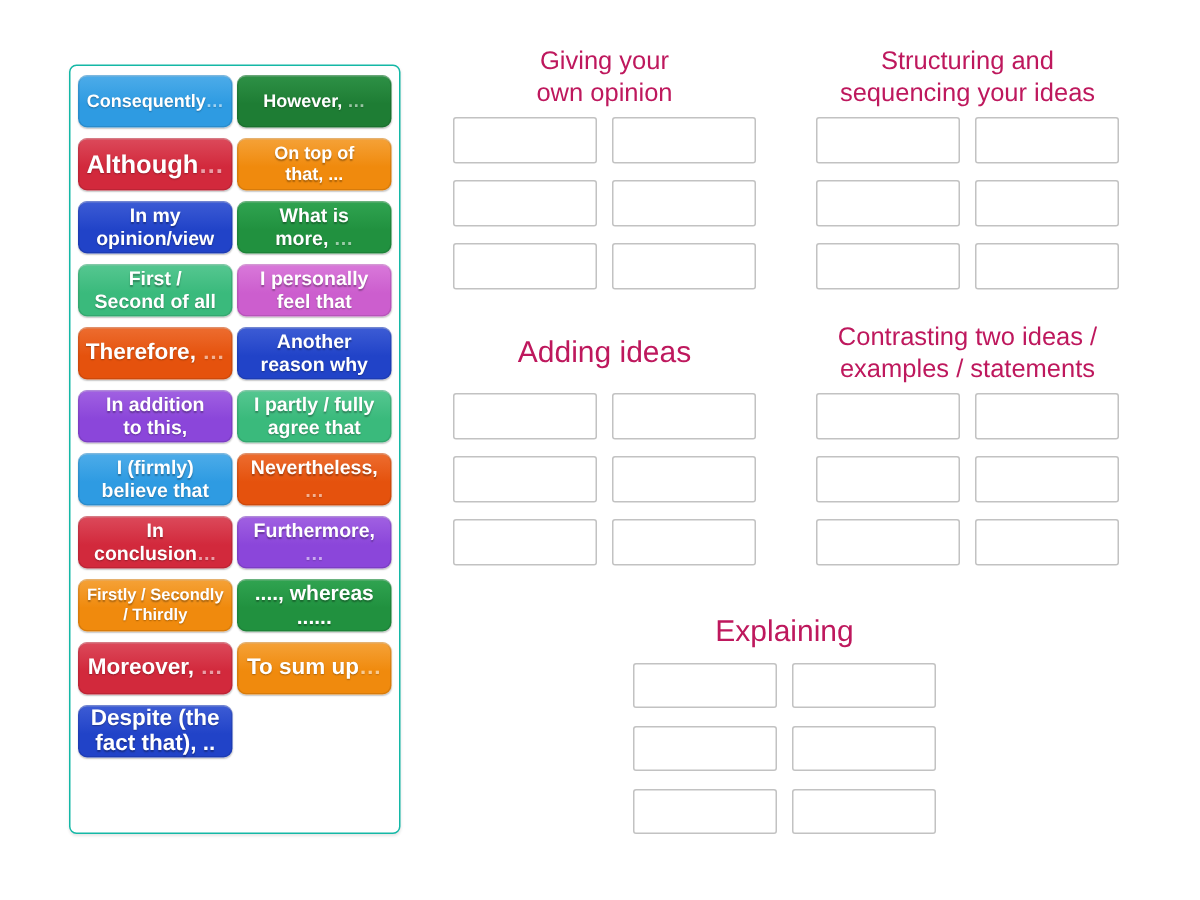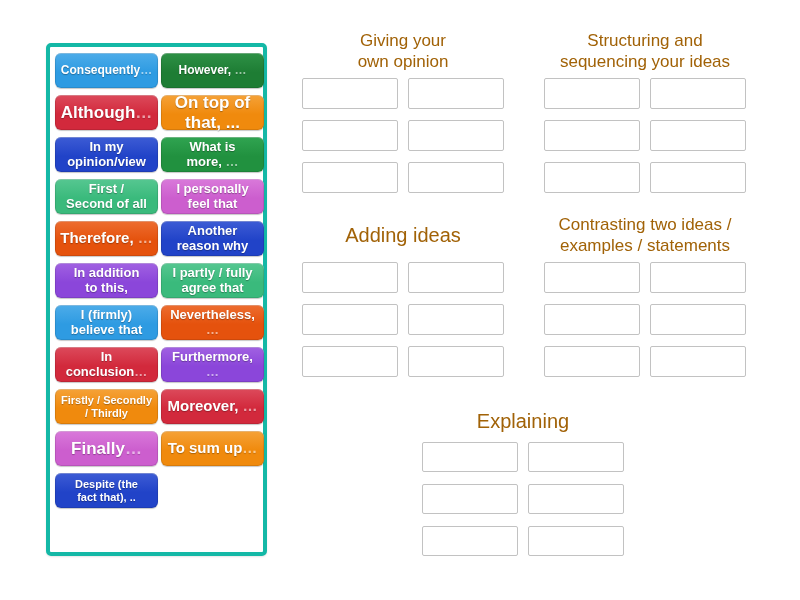--- a/index.html
+++ b/index.html
@@ -5,42 +5,42 @@
   html,body{margin:0;padding:0;}
   body{
     width:800px;height:600px;position:relative;overflow:hidden;
     background:#ffffff;
     font-family:"Liberation Sans", sans-serif;
   }
 
   
   .tray{
     position:absolute;left:46px;top:43px;width:221px;height:513px;
-    background:#fff;border:4px solid #14b8a6;border-radius:5px;
+    background:#fff;border:1px solid #14b8a6;border-radius:5px;
     box-shadow:0 1px 2px rgba(0,0,0,0.10);
     box-sizing:border-box;padding:6px 5px;
   }
   .tray-grid{
     display:grid;grid-template-columns:103px 103px;grid-auto-rows:35px;
     column-gap:3px;row-gap:7px;
   }
   .tile{
     border-radius:6px;color:#fff;font-weight:bold;
     display:flex;align-items:center;justify-content:center;
     text-align:center;line-height:1.12;padding:1px 3px;box-sizing:border-box;
     text-shadow:0 1px 1px rgba(0,0,0,0.30);
     box-shadow:inset 0 1px 0 rgba(255,255,255,0.30), inset 0 0 0 1px rgba(0,0,0,0.10), 0 1px 1px rgba(0,0,0,0.22);
     cursor:grab;user-select:none;
   }
   .tile .fade{opacity:0.55;}
 
   
   .group{position:absolute;}
   .group-title{
-    color:#a16207;font-size:17px;line-height:21px;text-align:center;
+    color:#be185d;font-size:17px;line-height:21px;text-align:center;
     white-space:pre-line;height:46px;margin-bottom:4px;
     display:flex;align-items:center;justify-content:center;
   }
   .group-title.big{font-size:20px;}
   .slots{
     display:grid;grid-template-columns:96px 96px;grid-auto-rows:31px;
     column-gap:10px;row-gap:11px;justify-content:center;
   }
   .slot{
     background:#fff;border:1px solid #c2c2c2;border-radius:2px;
@@ -56,21 +56,21 @@
   <div class="tray-grid" id="tray-grid">
       <div class="tile" style="background: linear-gradient(rgb(77, 172, 233) 0%, rgb(46, 155, 226) 55%); font-size: 12px;">
         <span>Consequently<span class="fade">…</span></span>
       </div>
       <div class="tile" style="background: linear-gradient(rgb(46, 145, 70) 0%, rgb(30, 125, 52) 55%); font-size: 12px;">
         <span>However, <span class="fade">…</span></span>
       </div>
       <div class="tile" style="background: linear-gradient(rgb(220, 74, 91) 0%, rgb(210, 41, 60) 55%); font-size: 17px;">
         <span>Although<span class="fade">…</span></span>
       </div>
-      <div class="tile" style="background: linear-gradient(rgb(245, 162, 56) 0%, rgb(240, 138, 13) 55%); font-size: 17px;">
+      <div class="tile" style="background: linear-gradient(rgb(245, 162, 56) 0%, rgb(240, 138, 13) 55%); font-size: 12px;">
         <span>On top of<br>that, ...</span>
       </div>
       <div class="tile" style="background: linear-gradient(rgb(61, 92, 213) 0%, rgb(33, 67, 200) 55%); font-size: 13px;">
         <span>In my<br>opinion/view</span>
       </div>
       <div class="tile" style="background: linear-gradient(rgb(48, 164, 81) 0%, rgb(33, 145, 63) 55%); font-size: 13px;">
         <span>What is<br>more, <span class="fade">…</span></span>
       </div>
       <div class="tile" style="background: linear-gradient(rgb(86, 199, 145) 0%, rgb(58, 186, 124) 55%); font-size: 13px;">
         <span>First /<br>Second of all</span>
@@ -98,30 +98,30 @@
       </div>
       <div class="tile" style="background: linear-gradient(rgb(220, 74, 91) 0%, rgb(210, 41, 60) 55%); font-size: 13px;">
         <span>In<br>conclusion<span class="fade">…</span></span>
       </div>
       <div class="tile" style="background: linear-gradient(rgb(161, 97, 226) 0%, rgb(139, 70, 218) 55%); font-size: 13px;">
         <span>Furthermore,<br><span class="fade">…</span></span>
       </div>
       <div class="tile" style="background: linear-gradient(rgb(245, 162, 56) 0%, rgb(240, 138, 13) 55%); font-size: 11px;">
         <span>Firstly / Secondly<br>/ Thirdly</span>
       </div>
+      <div class="tile" style="background: linear-gradient(rgb(48, 164, 81) 0%, rgb(33, 145, 63) 55%); font-size: 14px;">
+        <span>...., whereas<br>......</span>
+      </div>
       <div class="tile" style="background: linear-gradient(rgb(220, 74, 91) 0%, rgb(210, 41, 60) 55%); font-size: 15px;">
         <span>Moreover, <span class="fade">…</span></span>
-      </div>
-      <div class="tile" style="background: linear-gradient(rgb(217, 121, 218) 0%, rgb(204, 94, 206) 55%); font-size: 17px;">
-        <span>Finally<span class="fade">…</span></span>
       </div>
       <div class="tile" style="background: linear-gradient(rgb(245, 162, 56) 0%, rgb(240, 138, 13) 55%); font-size: 15px;">
         <span>To sum up<span class="fade">…</span></span>
       </div>
-      <div class="tile" style="background: linear-gradient(rgb(61, 92, 213) 0%, rgb(33, 67, 200) 55%); font-size: 11px;">
+      <div class="tile" style="background: linear-gradient(rgb(61, 92, 213) 0%, rgb(33, 67, 200) 55%); font-size: 15px;">
         <span>Despite (the<br>fact that), ..</span>
       </div>
     </div>
 </div>
 
 <div class="group" id="group-giving" style="left:290px;top:28px;width:226px;">
   <div class="group-title">Giving your
 own opinion</div>
   <div class="slots">
       <div class="slot"></div>

